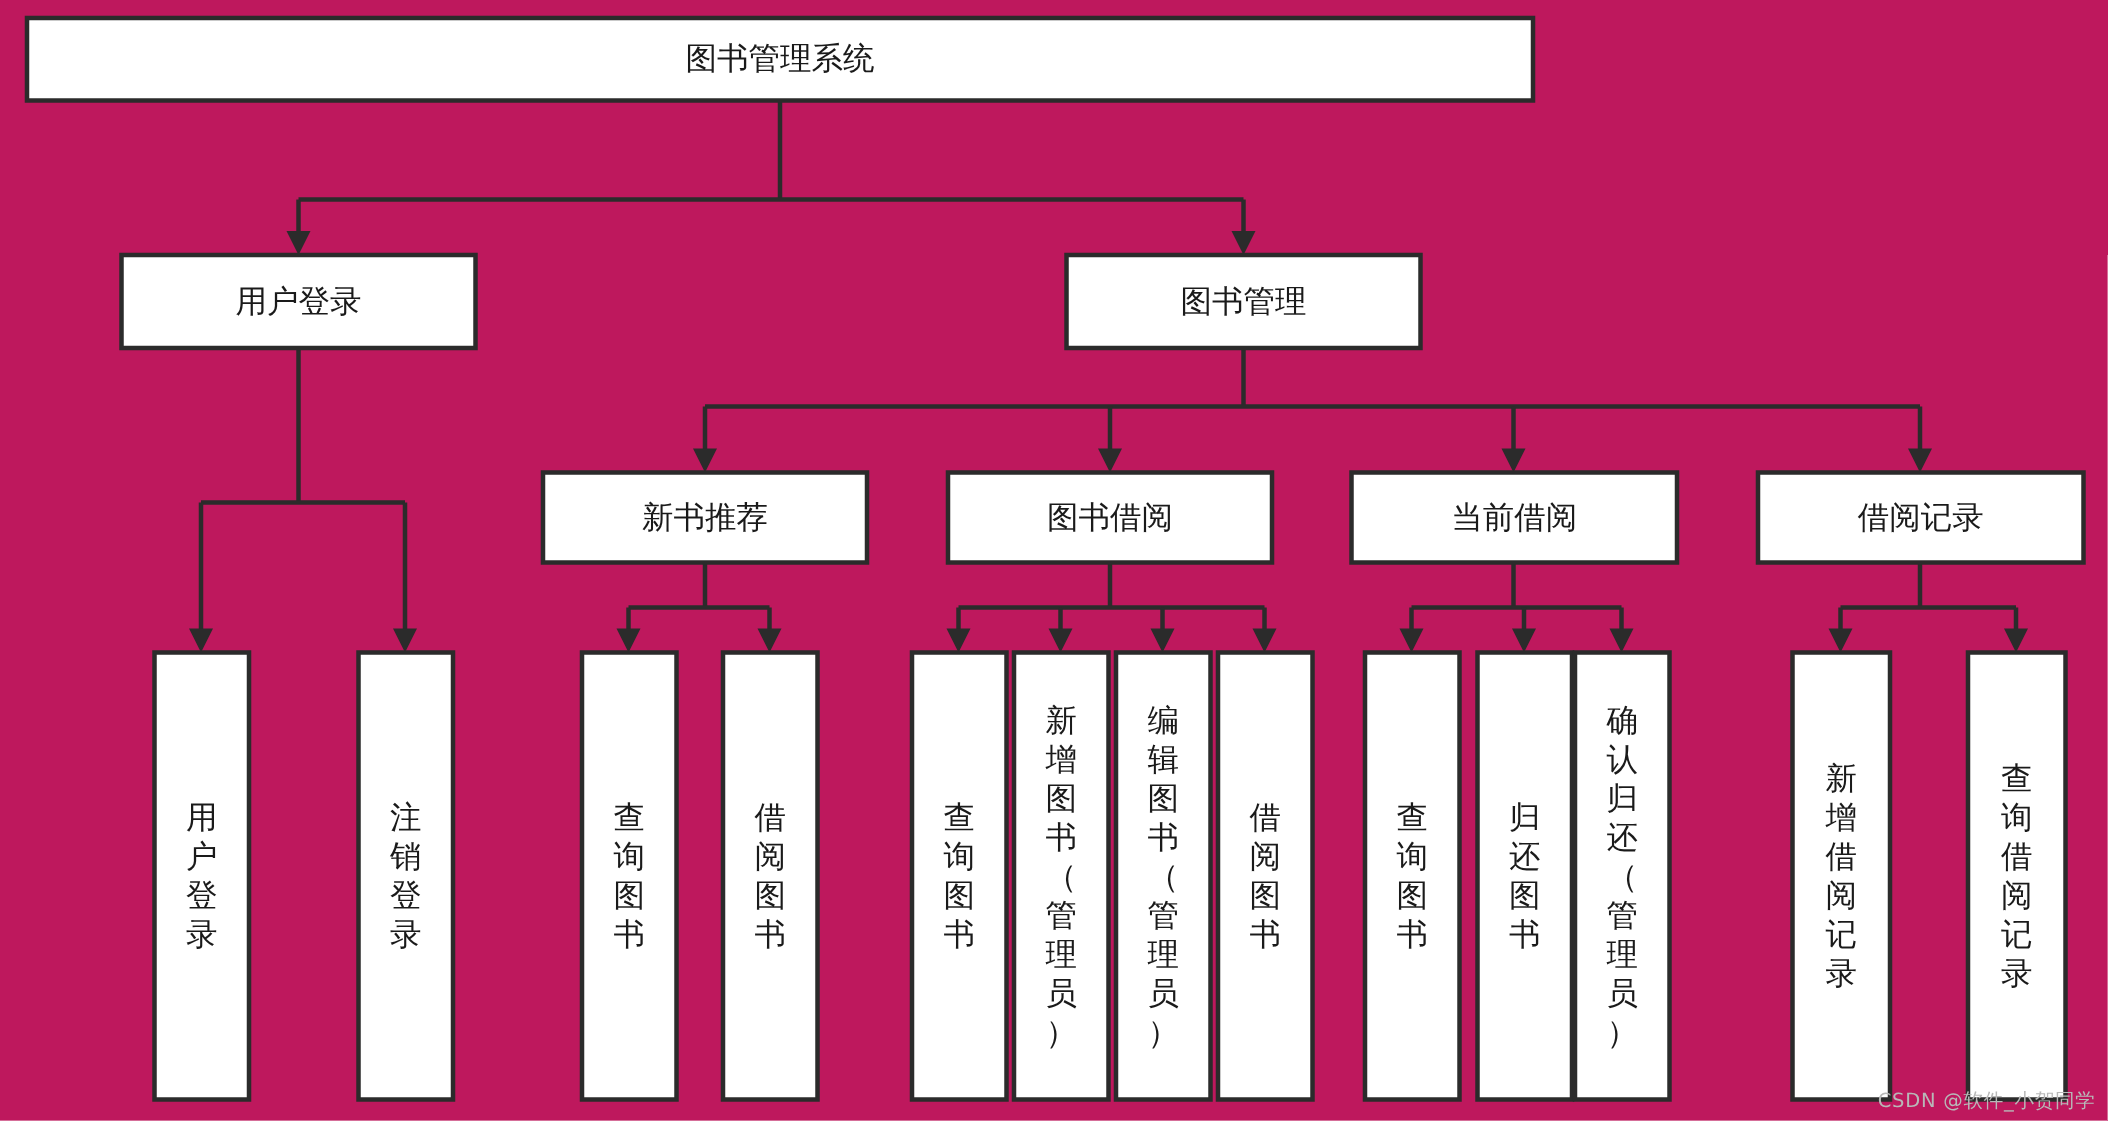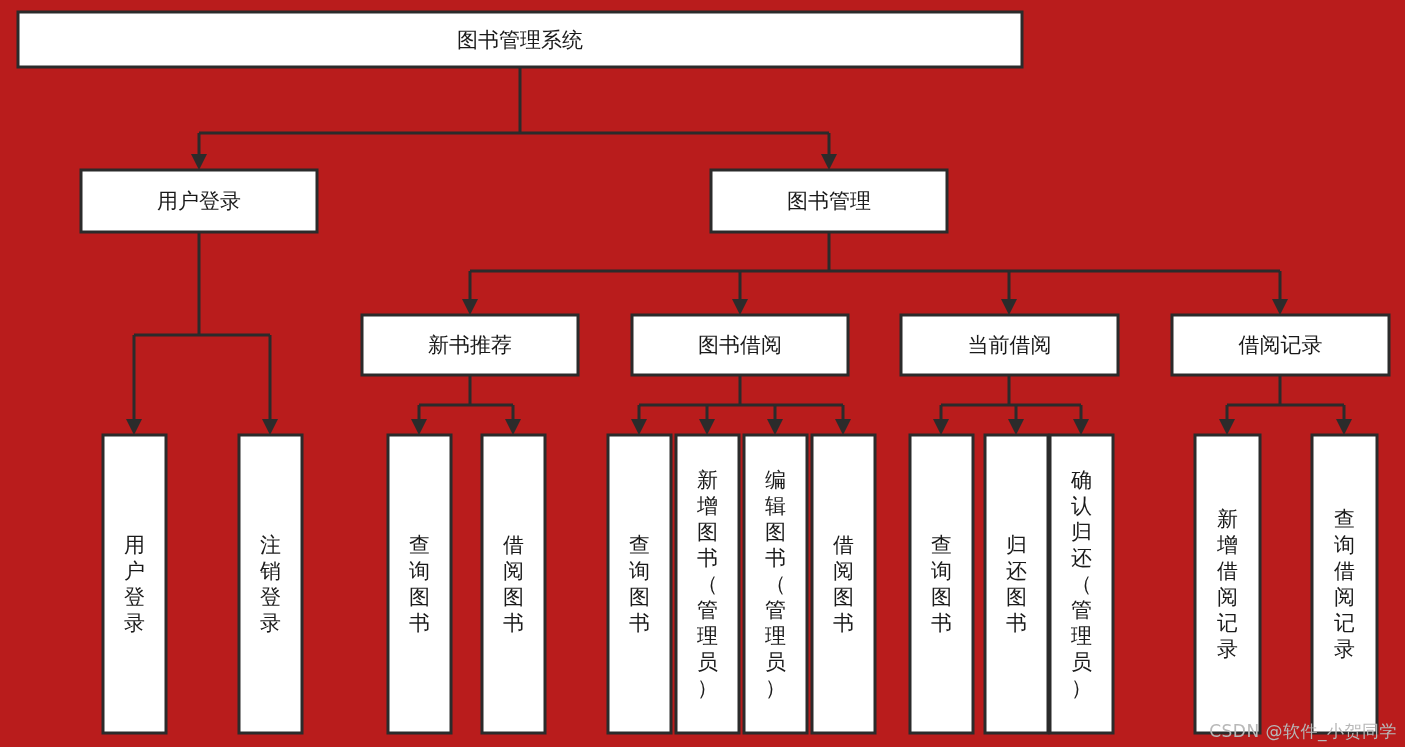--- a/index.html
+++ b/index.html
@@ -11,21 +11,21 @@
   body {
     width: 1405px;
     height: 747px;
     font-family: "DejaVu Sans", "Liberation Sans", sans-serif;
     overflow: hidden;
   }
   #diagram-root {
     position: relative;
     width: 1405px;
     height: 747px;
-    background: #b91c1c;
+    background: #be185d;
   }
   svg#tree-svg {
     position: absolute;
     left: 0;
     top: 0;
     width: 1405px;
     height: 747px;
     display: block;
   }
   .node-box {
@@ -54,21 +54,21 @@
     font-family: "DejaVu Sans", "Liberation Sans", sans-serif;
     font-size: 21px;
     fill: #1a1a1a;
     text-anchor: middle;
   }
   .watermark {
     position: absolute;
     right: 8px;
     bottom: 4px;
     font-family: "DejaVu Sans", "Liberation Sans", sans-serif;
-    font-size: 17px;
+    font-size: 13px;
     color: #b8b8b8;
     letter-spacing: 0.5px;
     white-space: nowrap;
     user-select: none;
   }
 </style>
 </head>
 <body>
 
 <div id="diagram-root">

